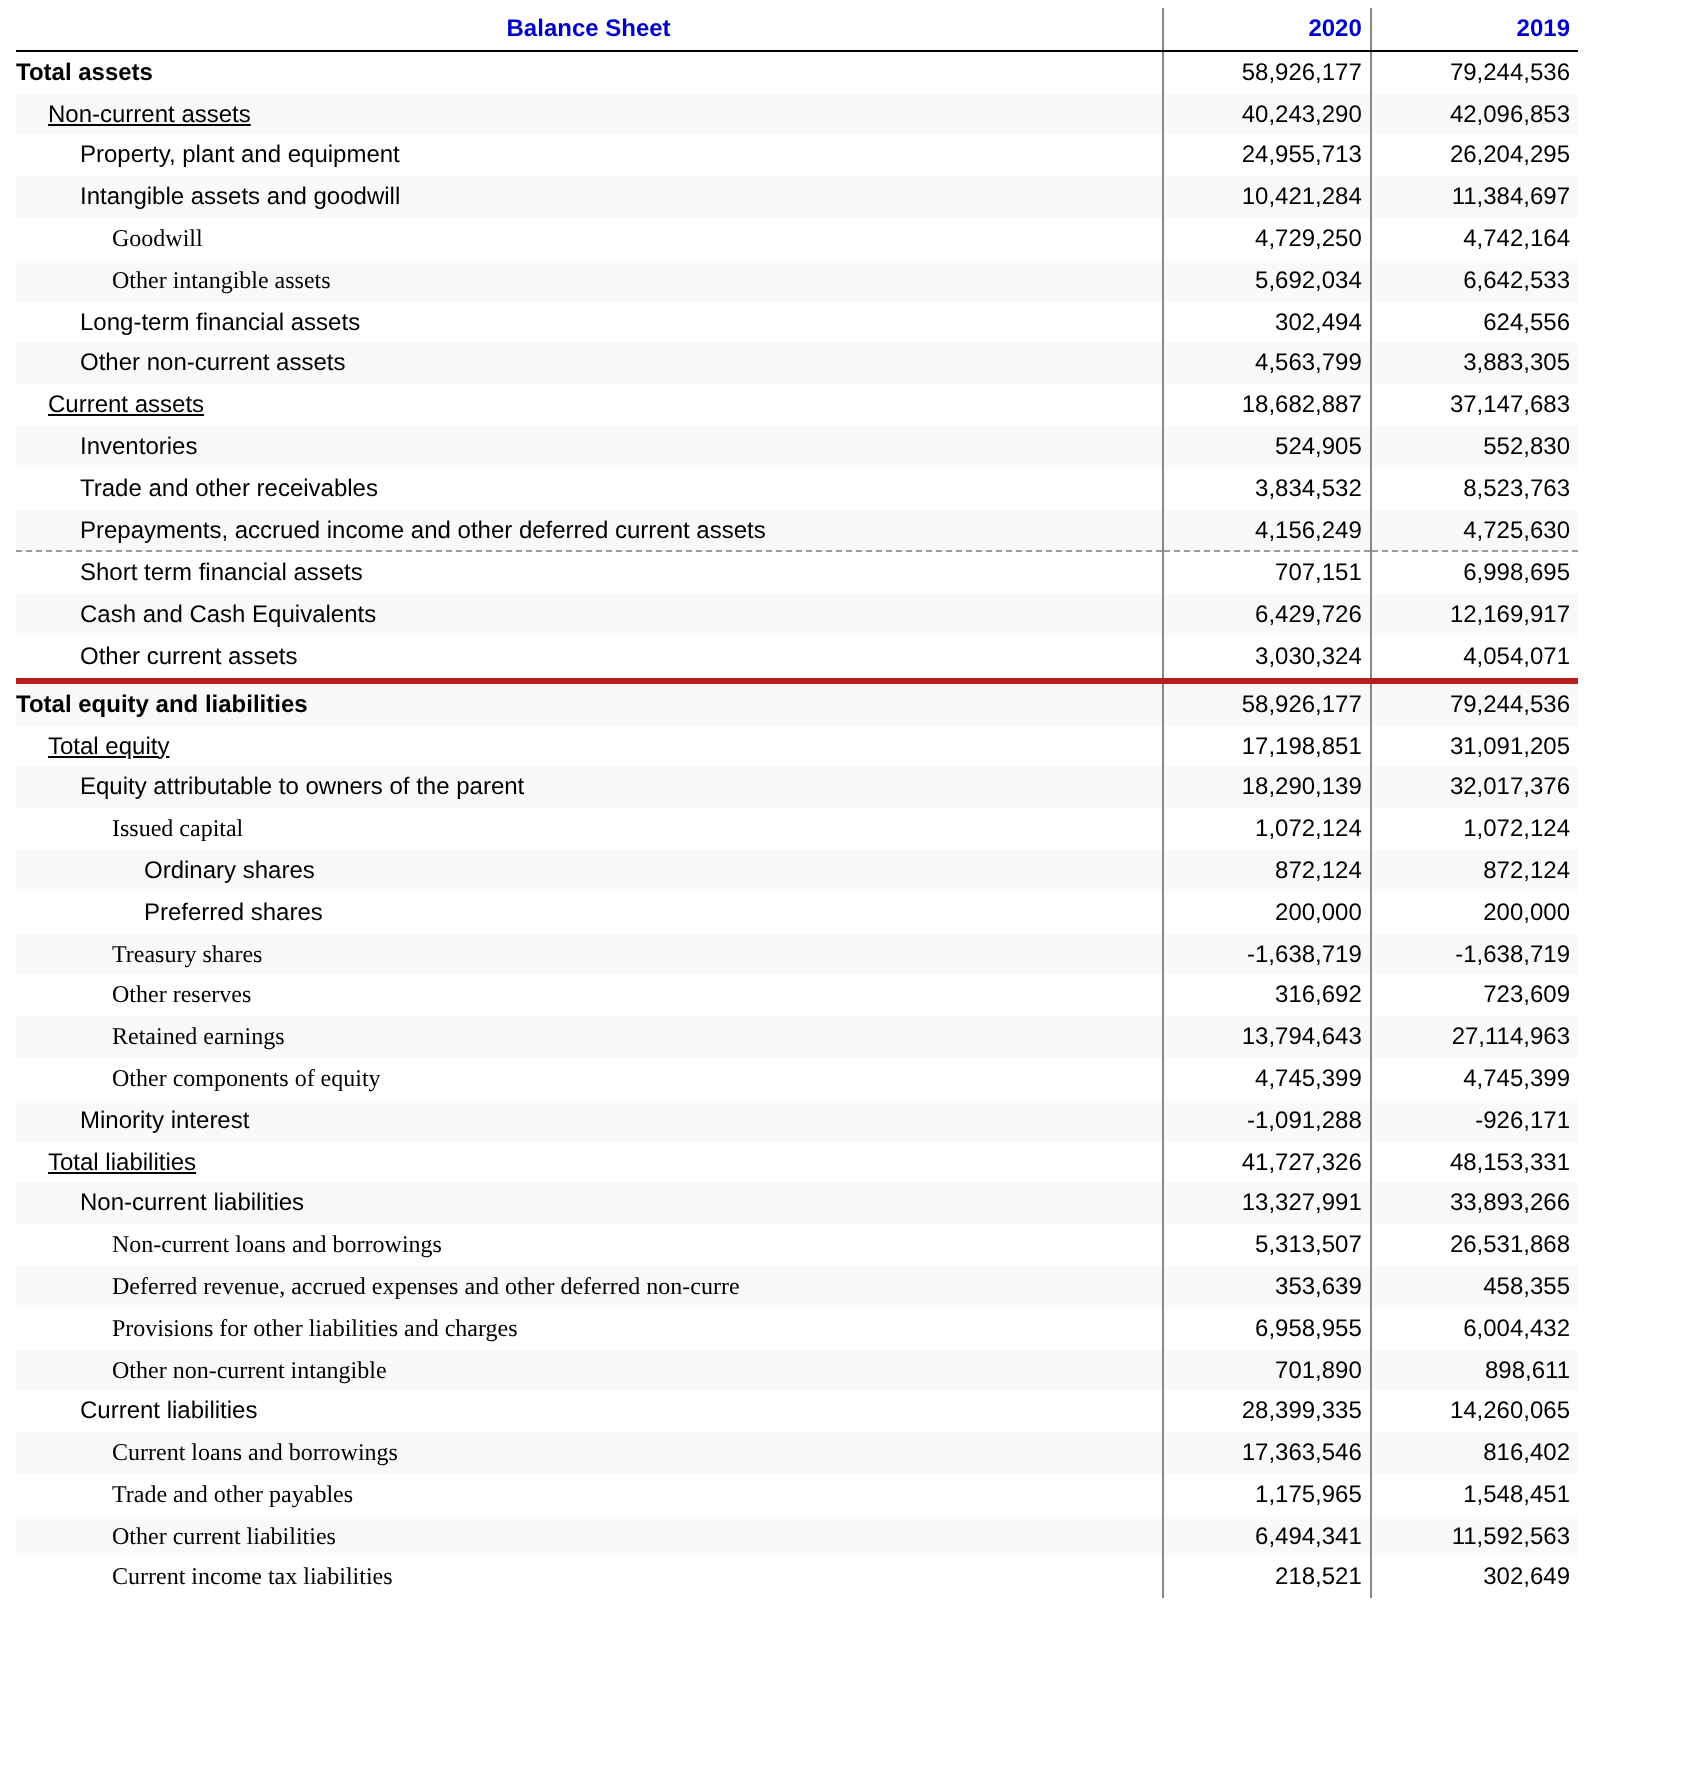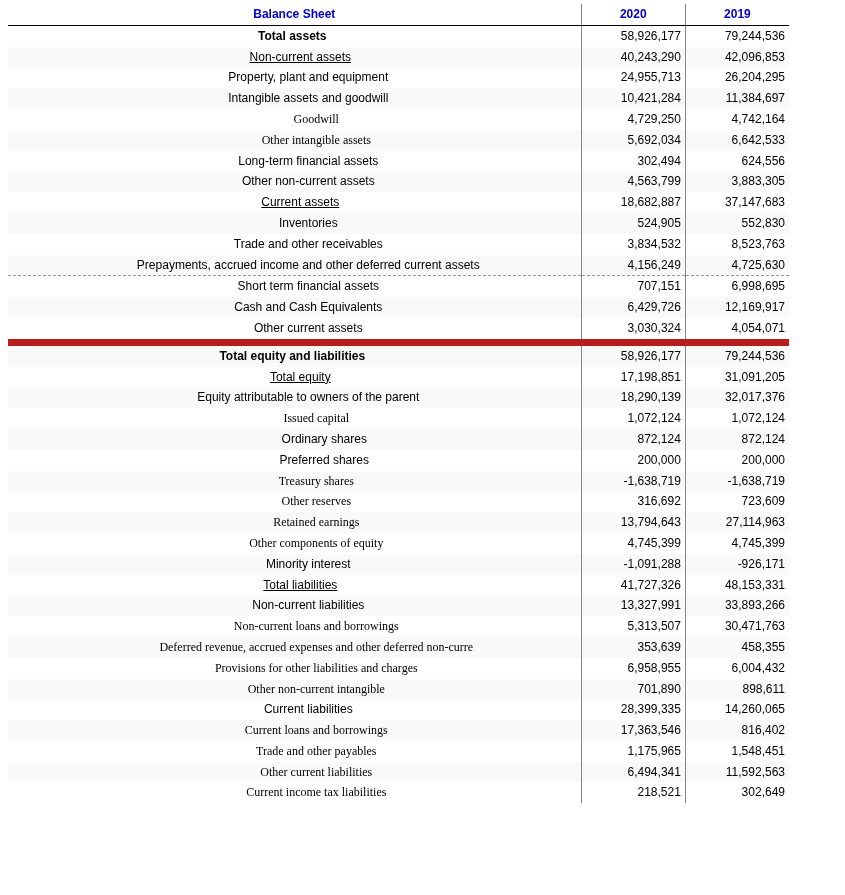--- a/index.html
+++ b/index.html
@@ -15,31 +15,31 @@
     }
     table {
       width: 100%;
       border-collapse: collapse;
     }
     th, td {
       padding: 2px 4px;
       line-height: 1.4;
     }
     th {
-      text-align: center;
+      text-align: right;
       font-weight: bold;
       color: #0000CC;
       border-bottom: 1px solid #000;
       font-size: 12px;
     }
     th.col-label {
       text-align: center;
     }
     td.label {
-      text-align: center;
+      text-align: left;
       color: #000;
       margin-left: 16px;
     }
     td.value {
       text-align: right;
       color: #000;
     }
     tr.level-0 > td.label { font-weight: bold; padding-left: 0px; }
     tr.level-1 > td.label { padding-left: 16px; text-decoration: underline; }
     tr.level-2 > td.label { padding-left: 32px; }
@@ -47,21 +47,21 @@
     tr.level-4 > td.label { padding-left: 64px; }
 
     .col-divider {
       border-left: 1px solid #888;
     }
 
     tr.dashed-top > td {
       border-top: 1px dashed #999;
     }
     tr.solid-top > td {
-      border-top: 7px solid #b91c1c;
+      border-top: 3px solid #b91c1c;
     }
 
     
     tbody tr:nth-child(even) {
       background-color: #f9f9f9;
     }
     tbody tr:nth-child(odd) {
       background-color: #fff;
     }
   </style>
@@ -214,21 +214,21 @@
           <td class="value col-divider">48,153,331</td>
         </tr>
         <tr class="level-2">
           <td class="label">Non-current liabilities</td>
           <td class="value col-divider">13,327,991</td>
           <td class="value col-divider">33,893,266</td>
         </tr>
         <tr class="level-3">
           <td class="label">Non-current loans and borrowings</td>
           <td class="value col-divider">5,313,507</td>
-          <td class="value col-divider">30,471,763</td>
+          <td class="value col-divider">26,531,868</td>
         </tr>
         <tr class="level-3">
           <td class="label">Deferred revenue, accrued expenses and other deferred non-curre</td>
           <td class="value col-divider">353,639</td>
           <td class="value col-divider">458,355</td>
         </tr>
         <tr class="level-3">
           <td class="label">Provisions for other liabilities and charges</td>
           <td class="value col-divider">6,958,955</td>
           <td class="value col-divider">6,004,432</td>

